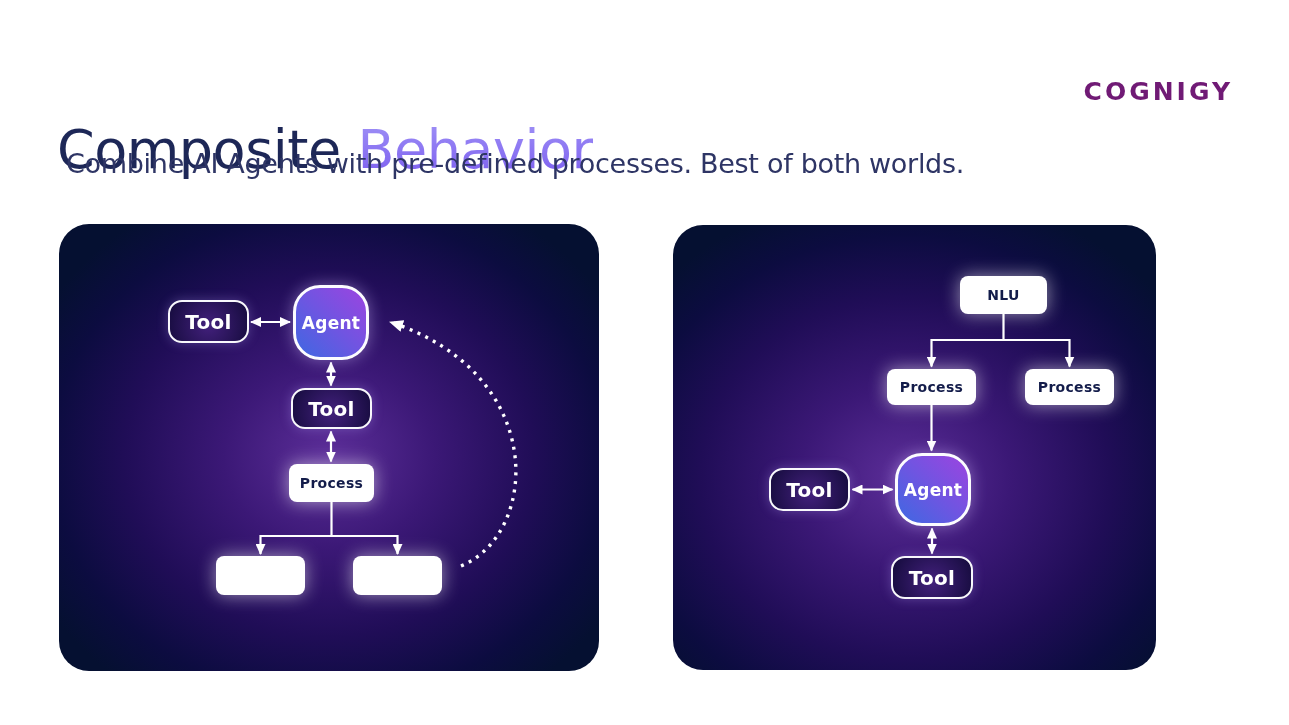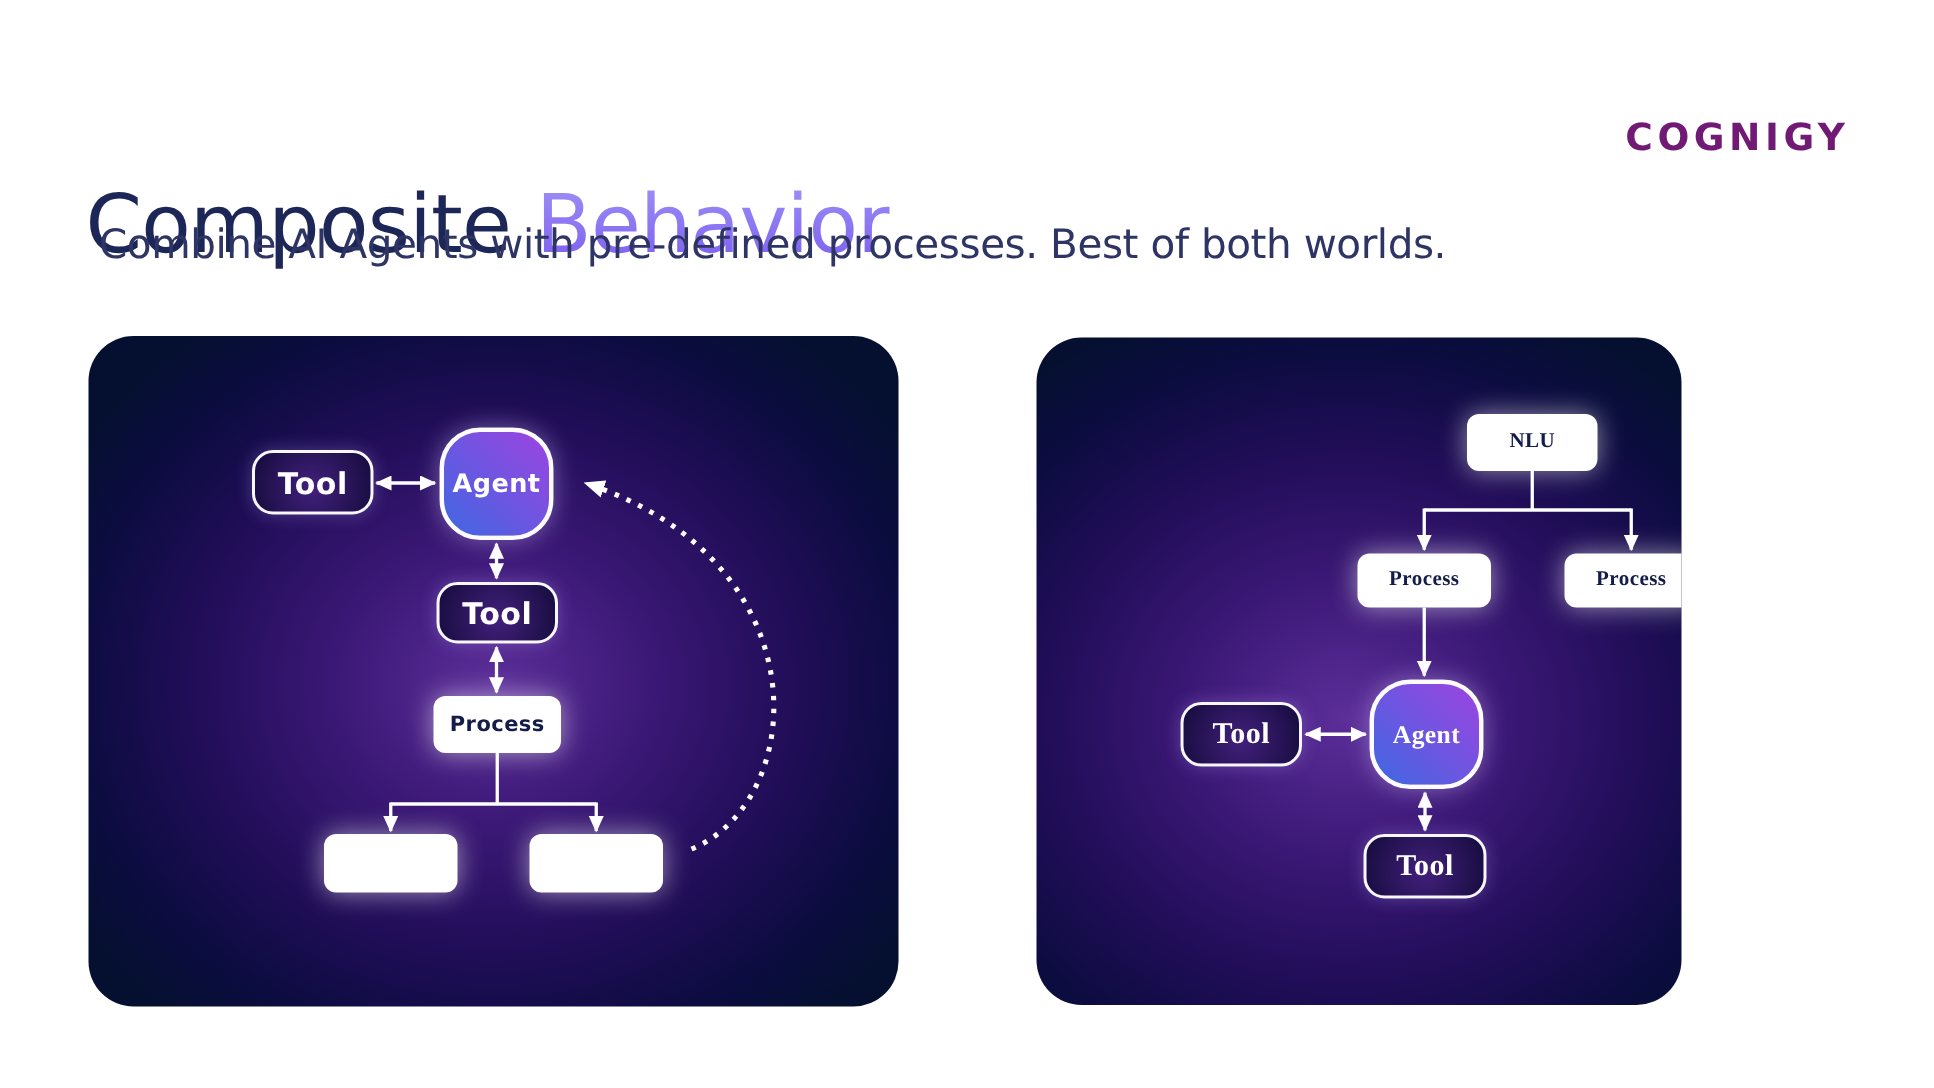--- a/index.html
+++ b/index.html
@@ -32,24 +32,23 @@
   
   .panel{
     position:absolute;border-radius:30px;overflow:hidden;
   }
   .panel-left{
     left:59px;top:224px;width:540px;height:447px;
     background:radial-gradient(ellipse 330px 290px at 50% 52%,
       #5c2e99 0%,#3b1876 32%,#200d57 62%,#0c0c40 84%,#051031 100%);
   }
   .panel-right{
-    left:691px;top:225px;width:430px;height:445px;
+    left:673px;top:225px;width:483px;height:445px;
     background:radial-gradient(ellipse 330px 290px at 48% 57%,
       #5c2e99 0%,#3b1876 32%,#200d57 62%,#0c0c40 84%,#051031 100%);
-    font-family:Liberation Serif, serif;
   }
   
   .node{
     position:absolute;display:flex;align-items:center;justify-content:center;
     box-sizing:border-box;letter-spacing:0.3px;
   }
   .node-dark{
     background:radial-gradient(circle 55px at 50% 60%,#42207c 0%,#1b0e45 70%,#120a38 100%);
     border:2.5px solid #f8f8fc;border-radius:14px;
     color:#ffffff;font-weight:700;font-size:20px;

